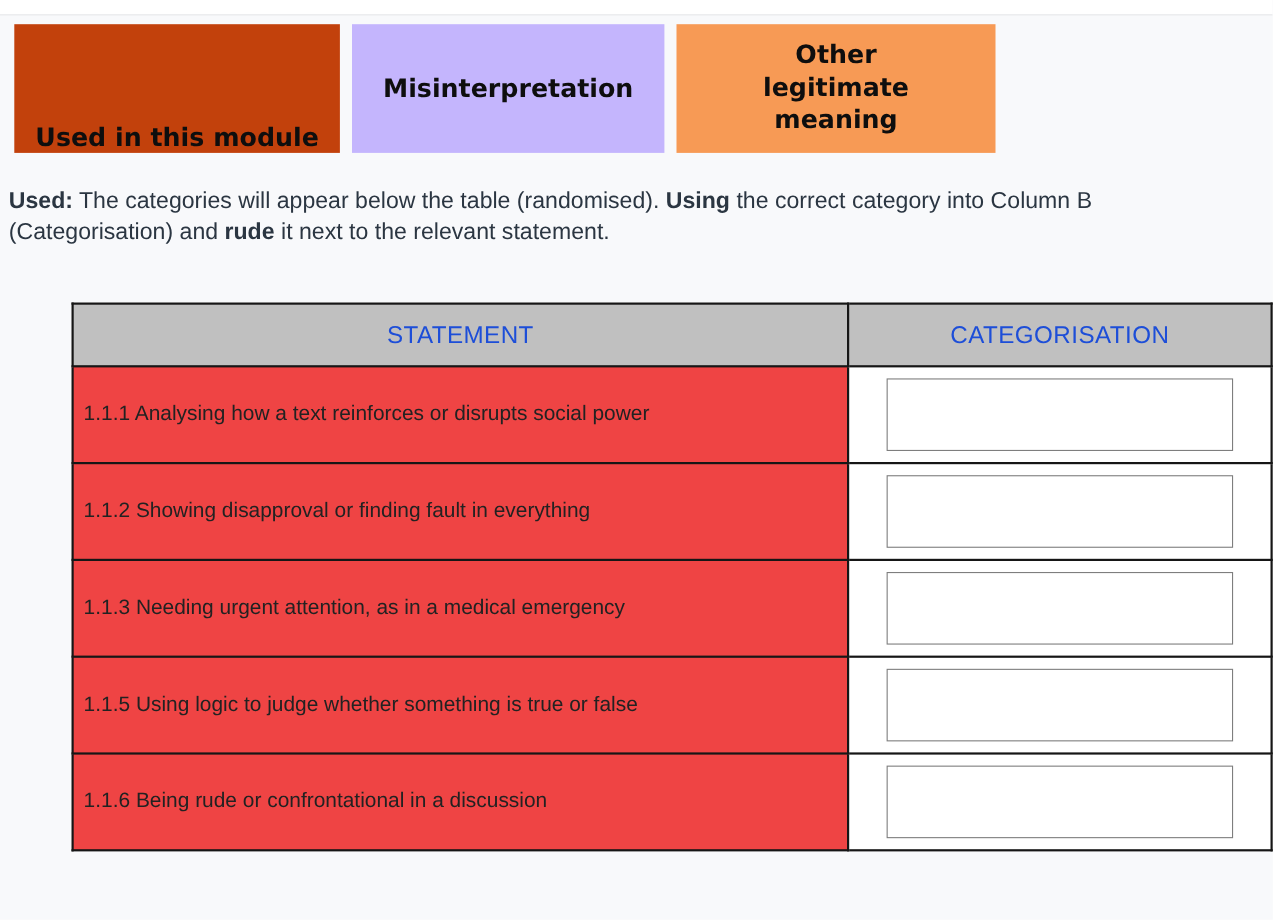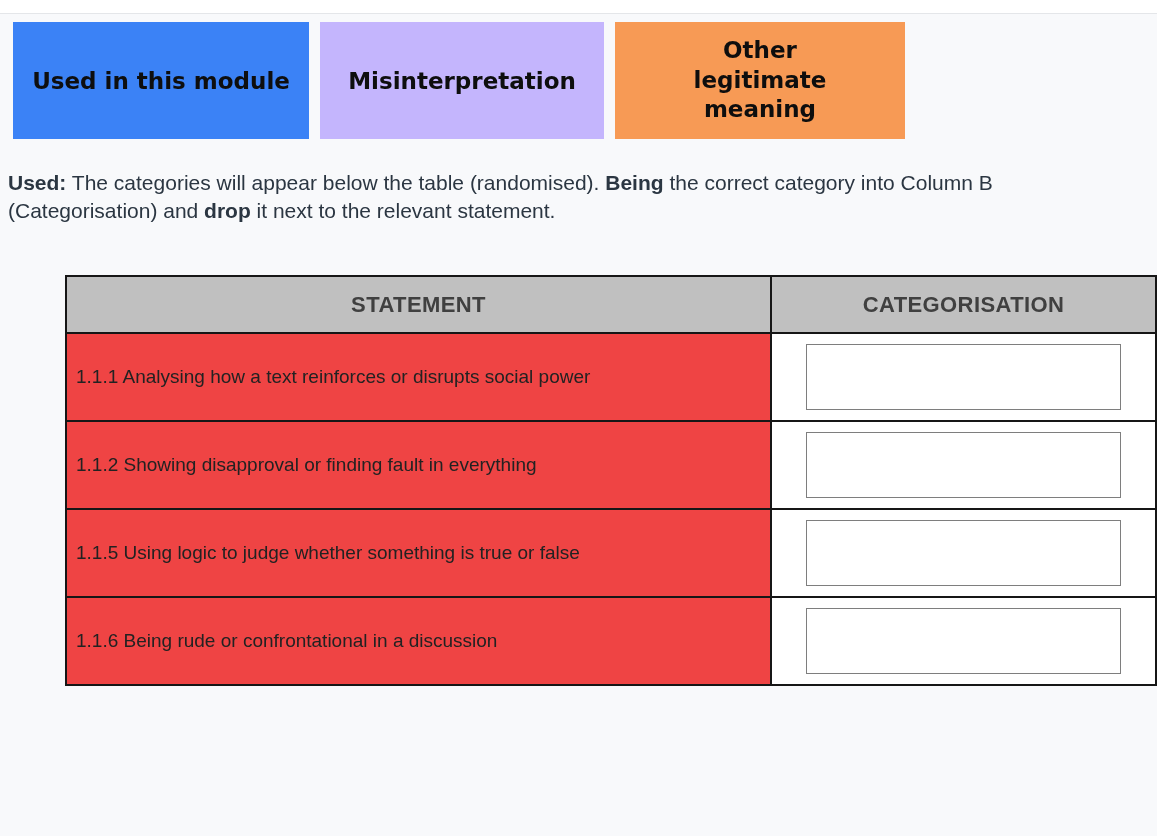--- a/index.html
+++ b/index.html
@@ -54,23 +54,23 @@
     width: 1090px;
     background: #ffffff;
   }
   .exercise-table th, .exercise-table td {
     border: 2px solid #161616;
   }
   .exercise-table th {
     height: 53px;
     background: #c0c0c0;
     font-size: 22px;
-    font-weight: bold;
+    font-weight: normal;
     letter-spacing: 0.4px;
-    color: #404040;
+    color: #1d4ed8;
   }
   .col-statement { width: 705px; }
   .col-categorisation { width: 385px; }
   .statement-cell {
     height: 86px;
     padding: 0 10px 0 9px;
     font-size: 19px;
     color: #222222;
     vertical-align: middle;
     background: #ef4444;
@@ -86,32 +86,32 @@
     border: 1.5px solid #7e7e7e;
     background: #ffffff;
   }
 </style>
 </head>
 <body>
 
 <div class="top-strip"></div>
 
 <div class="legend">
-  <div class="chip chip-1" style="background-color: #3b82f6;">
+  <div class="chip chip-1" style="background-color: #c2410c; align-items: flex-end;">
     <span class="chip-label">Used in this module</span>
   </div>
   <div class="chip chip-2" style="background-color: #c4b5fd;">
     <span class="chip-label">Misinterpretation</span>
   </div>
   <div class="chip chip-3" style="background-color: rgb(247, 154, 85);">
     <span class="chip-label">Other legitimate meaning</span>
   </div>
 </div>
 
-<p class="note"><span class="b">Used:</span><span> The categories will appear below the table (randomised). </span><span class="b">Being</span><span> the correct category into Column B</span><br><span>(Categorisation) and </span><span class="b">drop</span><span> it next to the relevant statement.</span></p>
+<p class="note"><span class="b">Used:</span><span> The categories will appear below the table (randomised). </span><span class="b">Using</span><span> the correct category into Column B</span><br><span>(Categorisation) and </span><span class="b">rude</span><span> it next to the relevant statement.</span></p>
 
 <table class="exercise-table">
   <colgroup>
     <col class="col-statement">
     <col class="col-categorisation">
   </colgroup>
   <thead>
     <tr>
       <th>STATEMENT</th>
       <th>CATEGORISATION</th>
@@ -124,20 +124,26 @@
         <div class="dropzone"></div>
       </td>
     </tr>
     <tr>
       <td class="statement-cell">1.1.2 Showing disapproval or finding fault in everything</td>
       <td class="cat-cell">
         <div class="dropzone"></div>
       </td>
     </tr>
     <tr>
+      <td class="statement-cell">1.1.3 Needing urgent attention, as in a medical emergency</td>
+      <td class="cat-cell">
+        <div class="dropzone"></div>
+      </td>
+    </tr>
+    <tr>
       <td class="statement-cell">1.1.5 Using logic to judge whether something is true or false</td>
       <td class="cat-cell">
         <div class="dropzone"></div>
       </td>
     </tr>
     <tr>
       <td class="statement-cell">1.1.6 Being rude or confrontational in a discussion</td>
       <td class="cat-cell">
         <div class="dropzone"></div>
       </td>

